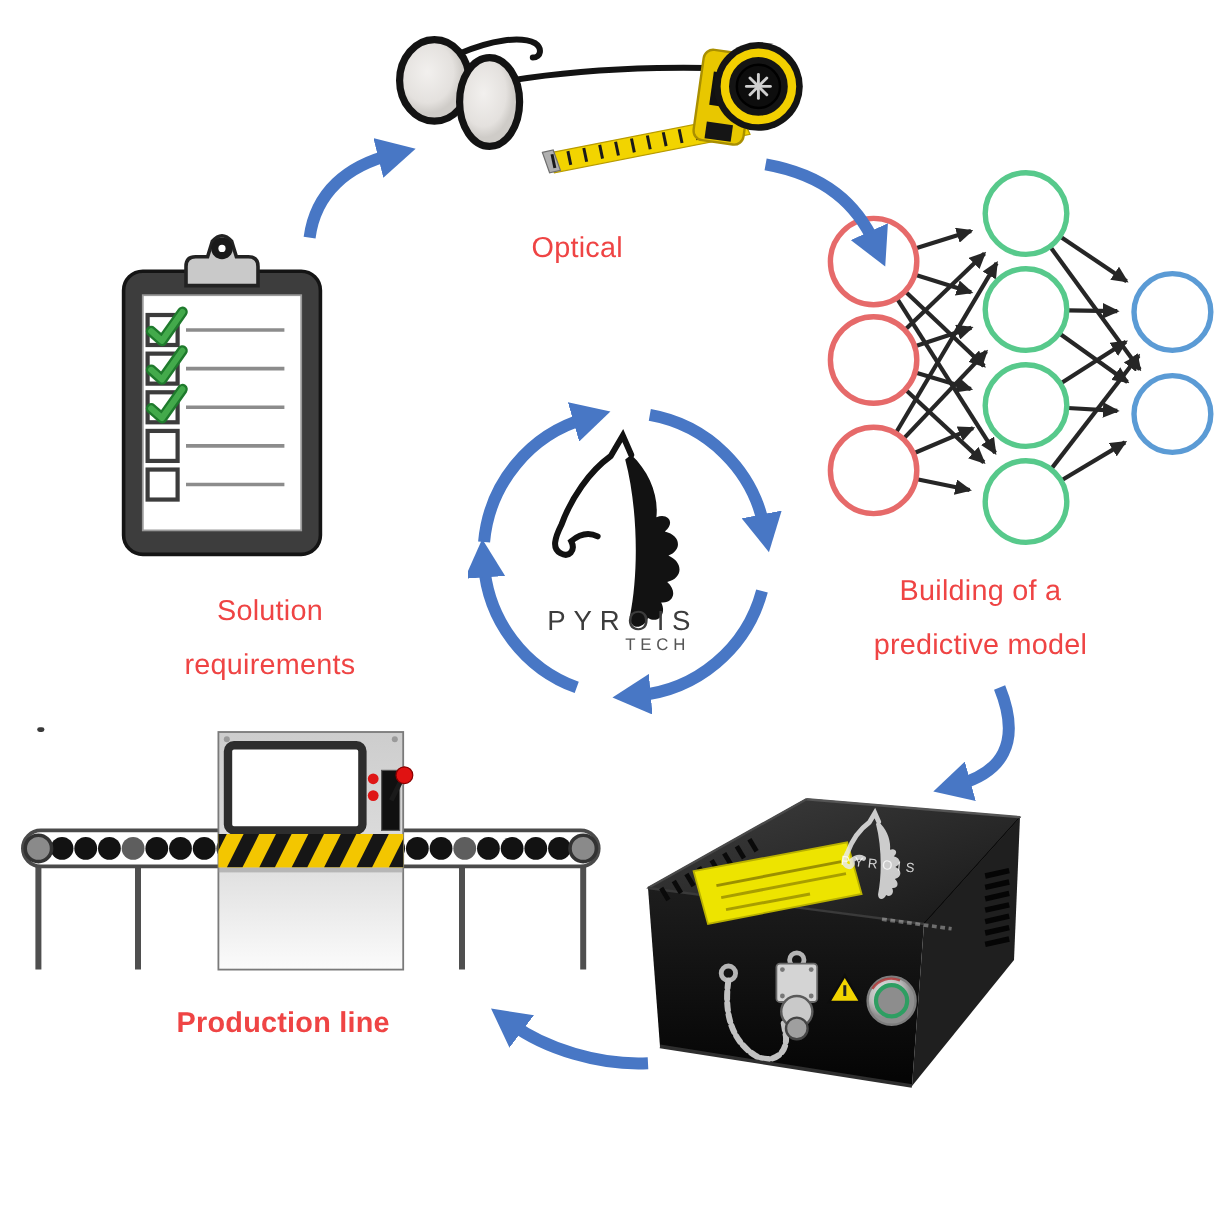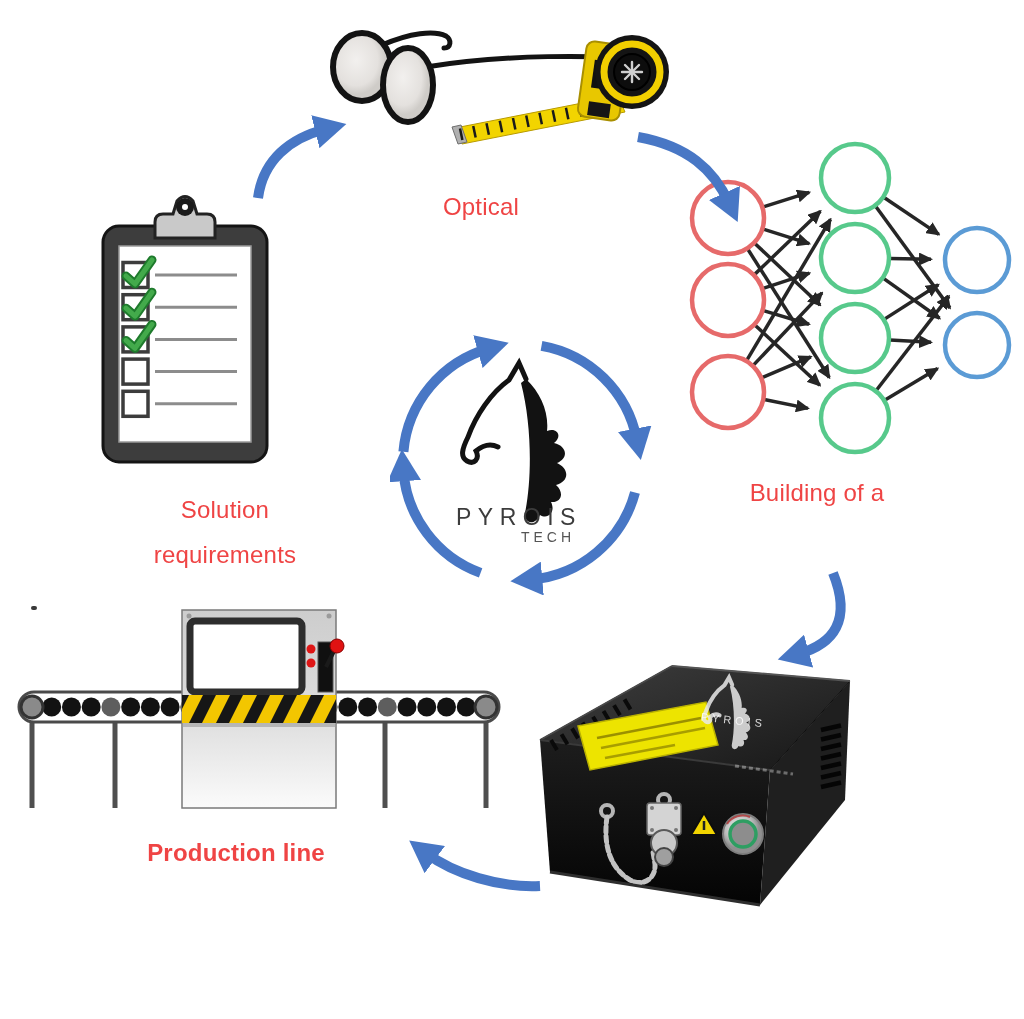--- a/index.html
+++ b/index.html
@@ -21,20 +21,21 @@
 
 <div class="stage-label" style="left:192px;top:487px;margin-left:33px;">
   <div>Solution</div>
   <div>requirements</div>
 </div>
 <div class="stage-label" style="left:481px;top:184px;">
   <div>Optical</div>
 </div>
 <div class="stage-label" style="left:817px;top:470px;">
   <div>Building of a</div>
+  <div>predictive model</div>
 </div>
 <div class="stage-label" style="left:642px;top:915px;">
 </div>
 <div class="stage-label" style="left:236px;top:830px;font-weight:bold;">
   <div>Production line</div>
 </div>
 
 <svg class="abs" style="left:95px;top:188px;" width="180" height="282" viewBox="0 0 180 282">
   <rect x="8" y="38" width="164" height="236" rx="16" fill="#3d3d3d" stroke="#141414" stroke-width="3"></rect>
   <rect x="24" y="58" width="132" height="196" fill="#ffffff" stroke="#9a9a9a" stroke-width="1.5"></rect>

